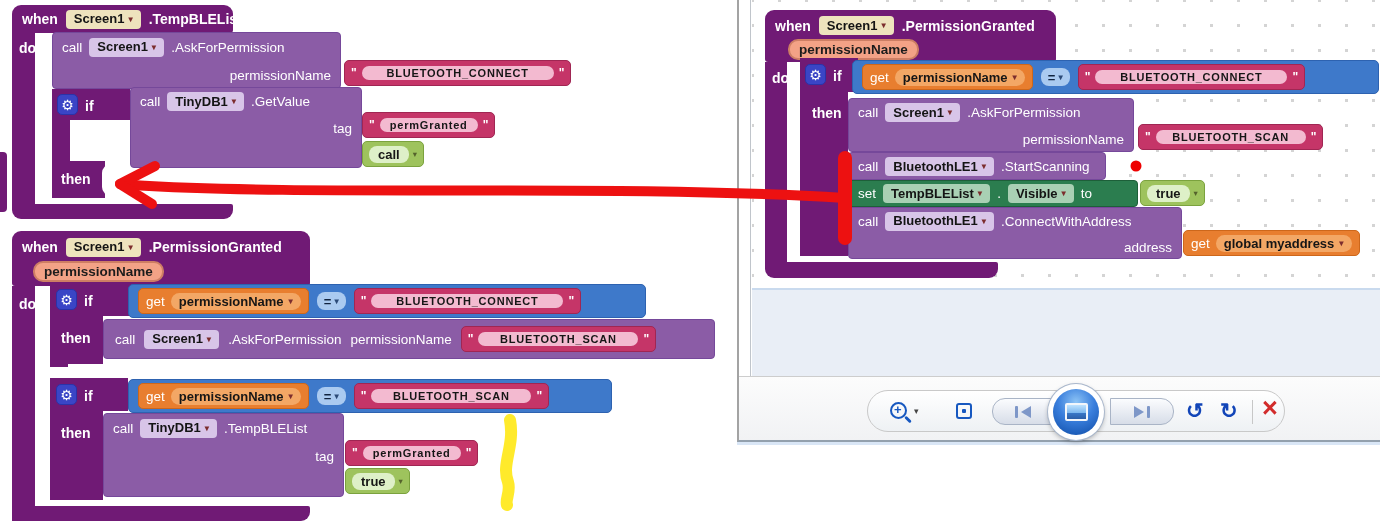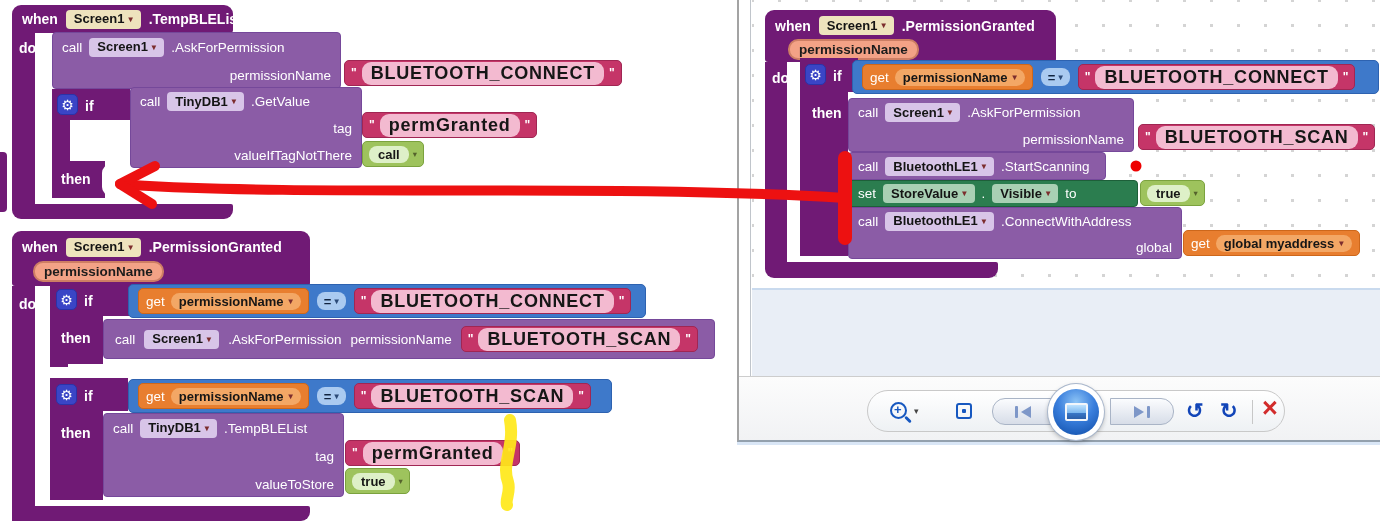--- a/index.html
+++ b/index.html
@@ -16,21 +16,21 @@
   .prow{display:flex;align-items:center;gap:7px;padding:0 9px;height:27px;white-space:nowrap}
   .prow.end{justify-content:flex-end}
   .pl{font-size:13.5px;font-weight:400;color:#fff;white-space:nowrap}
   .pill{display:inline-flex;align-items:center;gap:4px;border-radius:4px;padding:1.5px 8px;font-size:13px;font-weight:600;color:#141414;white-space:nowrap;line-height:16px}
   .p-gold{background:#eee3bd}
   .p-purp{background:#d8c5e8}
   .p-set{background:#a9d0b4}
   .tri{font-size:8.5px;color:#7c2d2d;line-height:1}
   .str{display:inline-flex;align-items:center;gap:5px;background:#c53568;border:1px solid #a02653;border-radius:5px;padding:2px 6px;height:26px}
   .q{color:#fff;font-weight:700;font-size:12px;line-height:1}
-  .sf{background:#f3bad0;border-radius:9px;padding:1px 9px;font-size:18px;font-weight:600;color:#161616;letter-spacing:.8px;white-space:nowrap;text-align:right}
+  .sf{background:#f3bad0;border-radius:9px;padding:1px 9px;font-size:11px;font-weight:600;color:#161616;letter-spacing:.8px;white-space:nowrap;text-align:center}
   .logic{display:inline-flex;align-items:center;gap:4px;background:#9ec35d;border:1px solid #7ba23e;border-radius:5px;padding:2px 6px;height:26px}
   .lf{background:#def0c8;border-radius:8px;padding:1px 9px;font-size:13px;font-weight:600;color:#161616}
   .ltri{font-size:8.5px;color:#55632c;line-height:1}
   .getb{display:inline-flex;align-items:center;gap:6px;background:#e87e2f;border:1px solid #cd671b;border-radius:5px;padding:2px 7px;height:26px}
   .gf{background:#f3a765;border-radius:9px;padding:1px 8px;font-size:13px;font-weight:600;color:#161616;display:inline-flex;align-items:center;gap:5px;white-space:nowrap}
   .eq{display:inline-flex;align-items:center;gap:3px;background:#aacaf0;border-radius:8px;padding:1.5px 7px;font-size:13px;font-weight:700;color:#10233f}
   .etri{font-size:8.5px;color:#2b4a77;line-height:1}
   .bluec{display:inline-flex;align-items:center;gap:8px;background:#3e79ca;border:1px solid #2d62b0;border-radius:5px;padding:3px 9px;height:34px;white-space:nowrap}
   .setb{background:#2b7d4f;border:1px solid #1d5f39;border-radius:4px;color:#fff}
   .gear{width:21px;height:21px;background:#3a45c6;border:1px solid #2a33a8;border-radius:5px;color:#fff;display:flex;align-items:center;justify-content:center;font-size:14px;line-height:1}
@@ -107,23 +107,20 @@
       <span class="pl">call</span>
       <span class="pill p-purp">
           <span>TinyDB1</span>
           <span class="tri">▾</span>
         </span>
       <span class="pl">.GetValue</span>
     </div>
     <div class="prow end">
         <span class="pl">tag</span>
       </div>
-    <div class="prow end">
-        <span class="pl">valueIfTagNotThere</span>
-      </div>
   </div>
   <div class="abs str" style="left:362px;top:112px">
     <span class="q">"</span>
     <span class="sf" style="min-width:98px">permGranted</span>
     <span class="q">"</span>
   </div>
   <div class="abs logic" style="left:362px;top:141px">
     <span class="lf">call</span>
     <span class="ltri">▾</span>
   </div>
@@ -219,23 +216,20 @@
       <span class="pl">call</span>
       <span class="pill p-purp">
           <span>TinyDB1</span>
           <span class="tri">▾</span>
         </span>
       <span class="pl">.TempBLEList</span>
     </div>
     <div class="prow end" style="height:28px">
         <span class="pl">tag</span>
       </div>
-    <div class="prow end" style="height:28px">
-        <span class="pl">valueToStore</span>
-      </div>
   </div>
   <div class="abs str" style="left:345px;top:440px">
     <span class="q">"</span>
     <span class="sf" style="min-width:98px">permGranted</span>
     <span class="q">"</span>
   </div>
   <div class="abs logic" style="left:345px;top:468px">
     <span class="lf">true</span>
     <span class="ltri">▾</span>
   </div>
@@ -315,21 +309,21 @@
           <span class="tri">▾</span>
         </span>
       <span class="pl">.StartScanning</span>
     </div>
   </div>
 
   <div class="abs setb" style="left:848px;top:180px;width:290px;height:27px">
     <div class="prow" style="height:25px">
       <span class="pl">set</span>
       <span class="pill p-set">
-          <span>StoreValue</span>
+          <span>TempBLEList</span>
           <span class="tri">▾</span>
         </span>
       <span class="pl">.</span>
       <span class="pill p-set">
           <span>Visible</span>
           <span class="tri">▾</span>
         </span>
       <span class="pl">to</span>
     </div>
   </div>
@@ -341,21 +335,21 @@
   <div class="abs purp" style="left:848px;top:207px;width:334px;height:52px">
     <div class="prow" style="height:26px">
       <span class="pl">call</span>
       <span class="pill p-purp">
           <span>BluetoothLE1</span>
           <span class="tri">▾</span>
         </span>
       <span class="pl">.ConnectWithAddress</span>
     </div>
     <div class="prow end" style="height:26px">
-        <span class="pl">global</span>
+        <span class="pl">address</span>
       </div>
   </div>
   <div class="abs getb" style="left:1183px;top:230px">
     <span class="pl">get</span>
     <span class="gf">
         <span>global myaddress</span>
         <span class="tri">▾</span>
       </span>
   </div>
 

